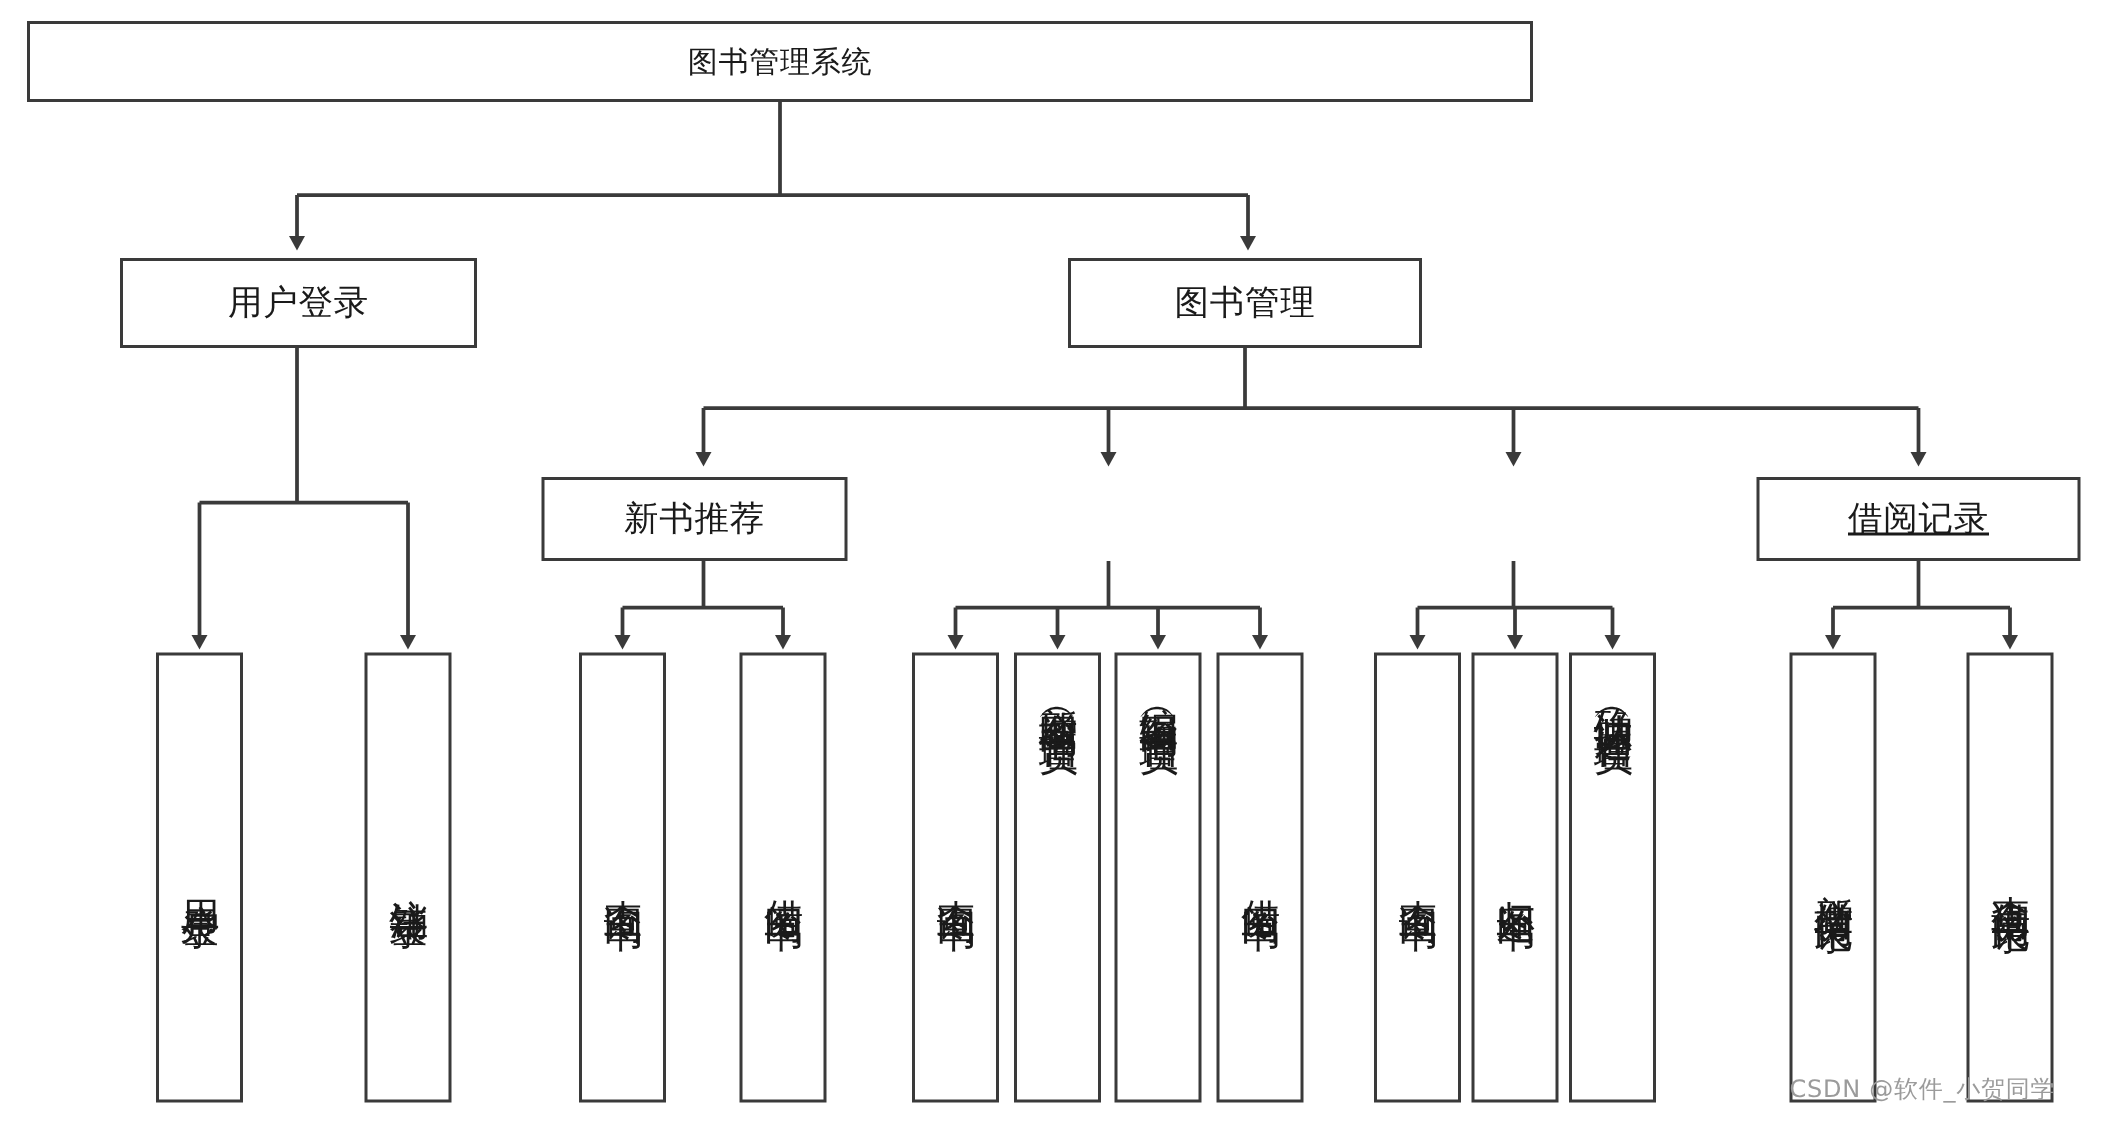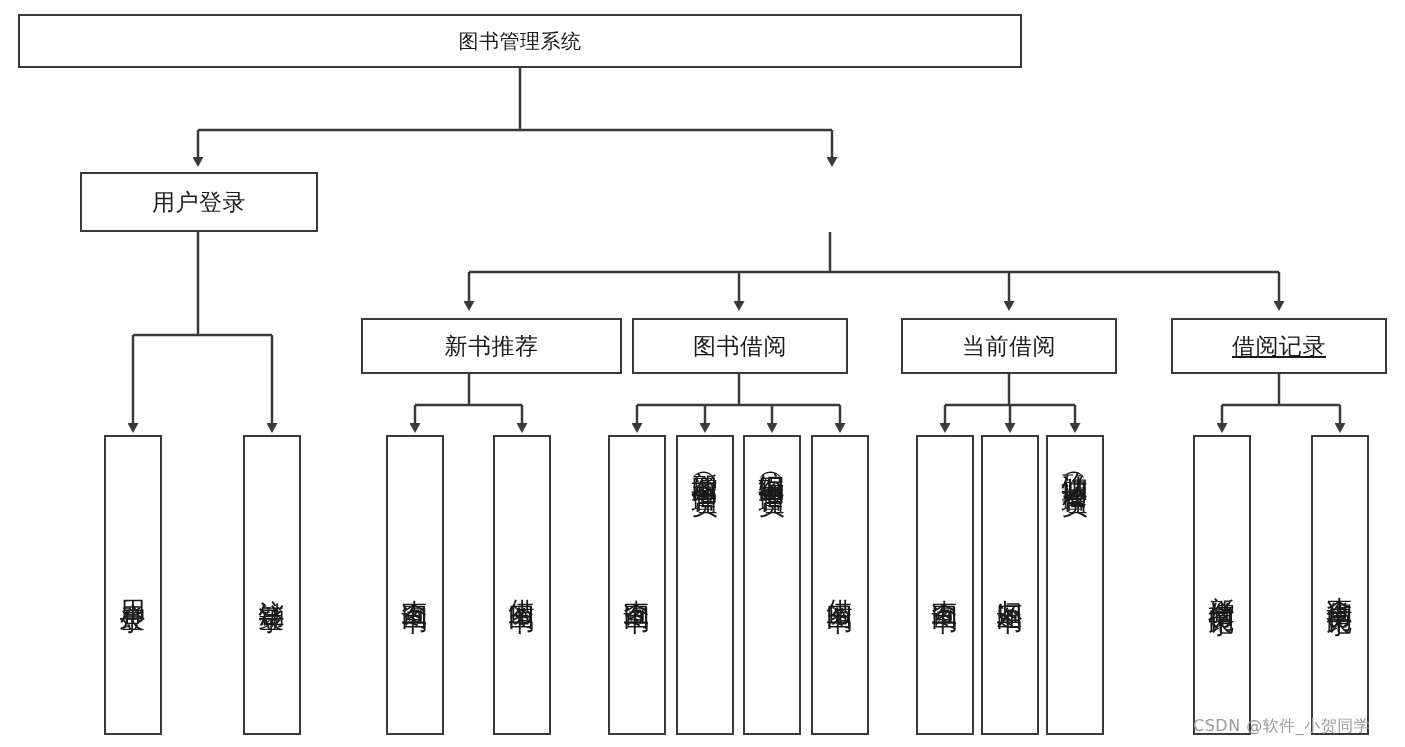--- a/index.html
+++ b/index.html
@@ -121,29 +121,26 @@
     </g>
   </svg>
 
   <div class="node node-h node-root" style="left:18px;top:14px;width:1004px;height:54px;">
     <span>图书管理系统</span>
   </div>
 
   <div class="node node-h" style="left:80px;top:172px;width:238px;height:60px;">
     <span>用户登录</span>
   </div>
+  <div class="node node-h" style="left:712px;top:172px;width:236px;height:60px;">
+    <span>图书管理</span>
+  </div>
 
-  <div class="node node-h" style="left:361px;top:318px;width:261px;height:56px;">
+  <div class="node node-h" style="left:361px;top:318px;width:204px;height:56px;">
     <span>新书推荐</span>
-  </div>
-  <div class="node node-h" style="left:632px;top:318px;width:216px;height:56px;">
-    <span>图书借阅</span>
-  </div>
-  <div class="node node-h" style="left:901px;top:318px;width:216px;height:56px;">
-    <span>当前借阅</span>
   </div>
   <div class="node node-h" style="left:1171px;top:318px;width:216px;height:56px;text-decoration:underline;">
     <span>借阅记录</span>
   </div>
 
   <div class="node node-v mid" style="left:104px;top:435px;width:58px;height:300px;">
     <span class="vlabel">用户登录</span>
   </div>
   <div class="node node-v mid" style="left:243px;top:435px;width:58px;height:300px;">
     <span class="vlabel">注销登录</span>

